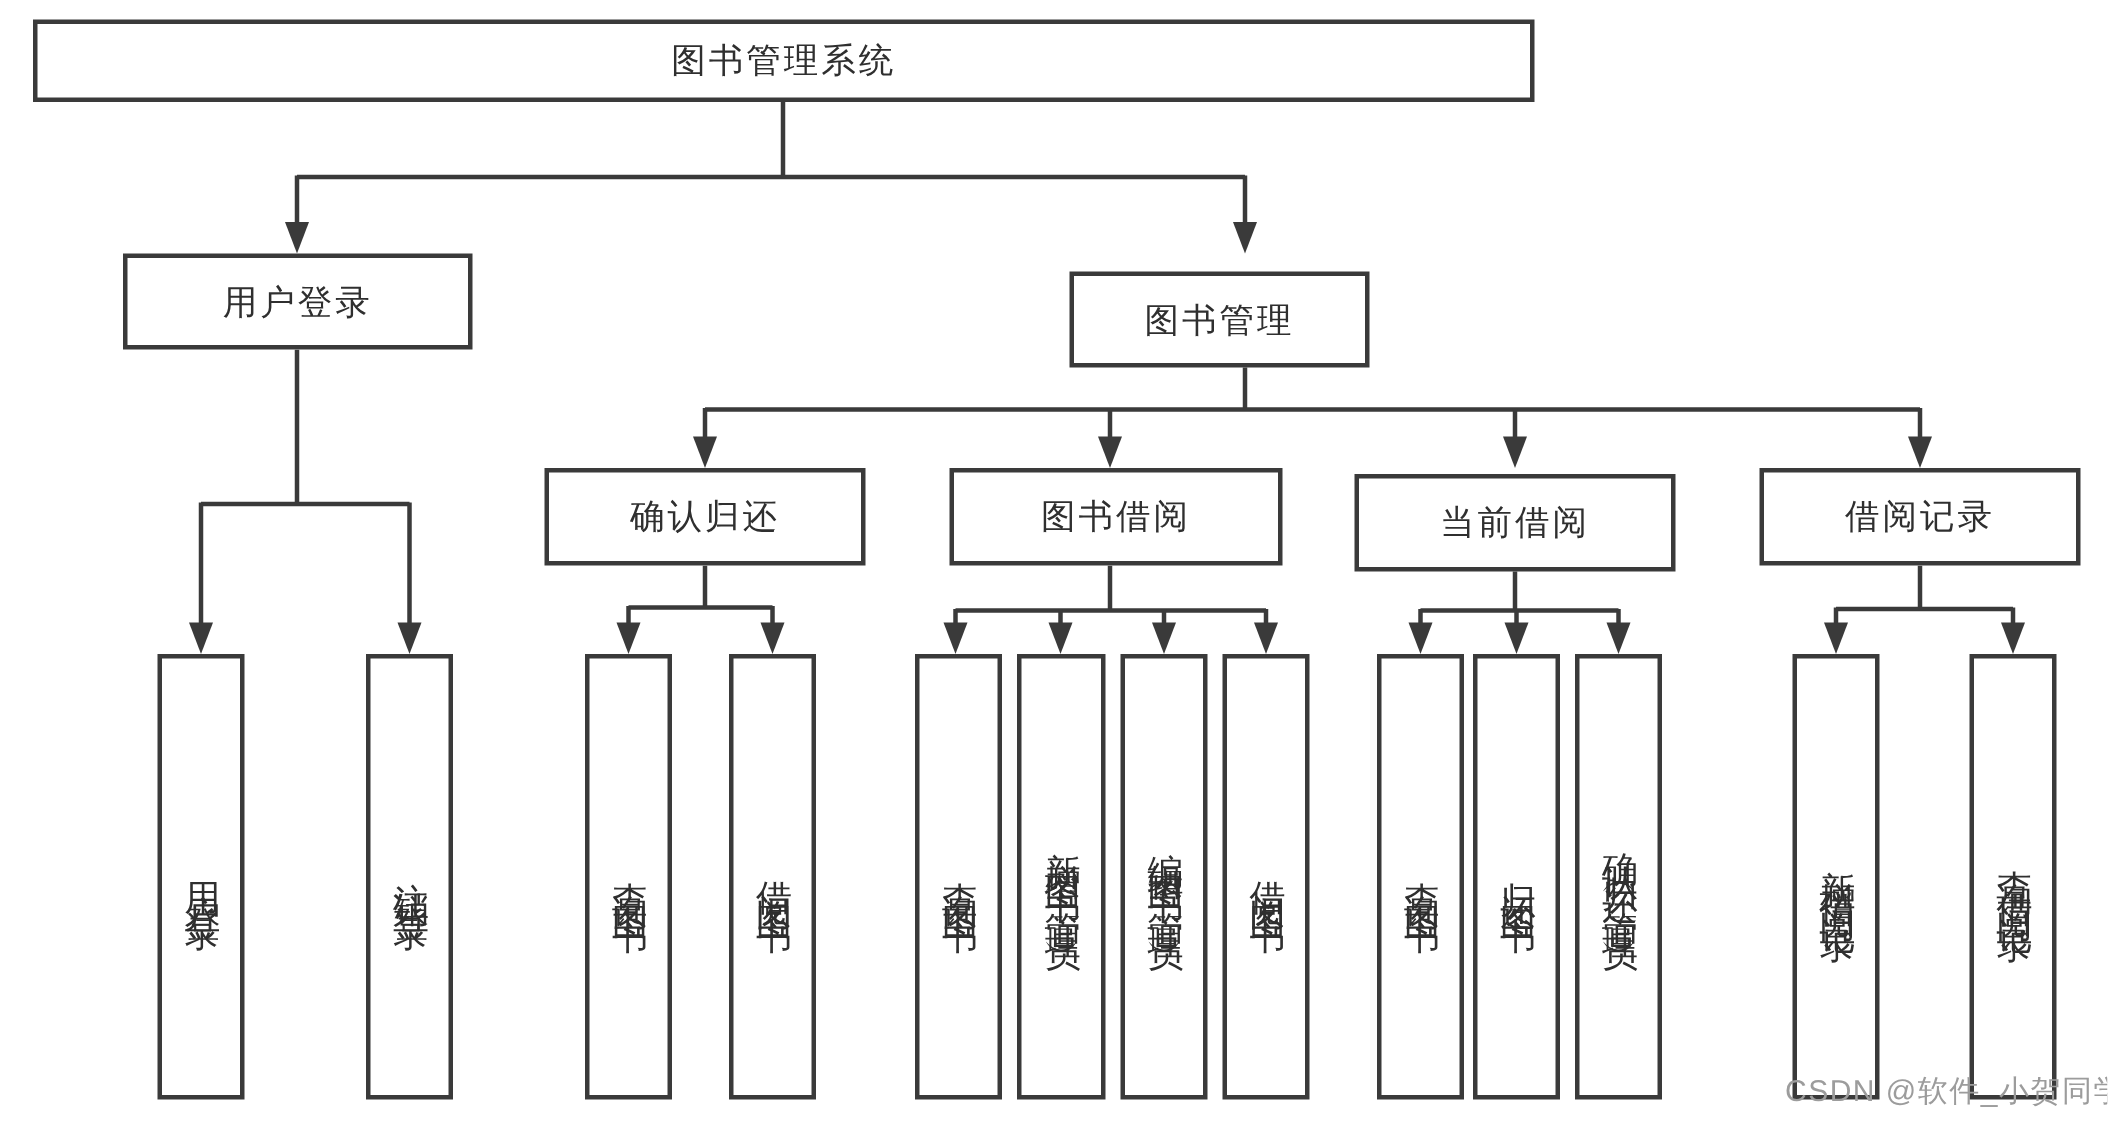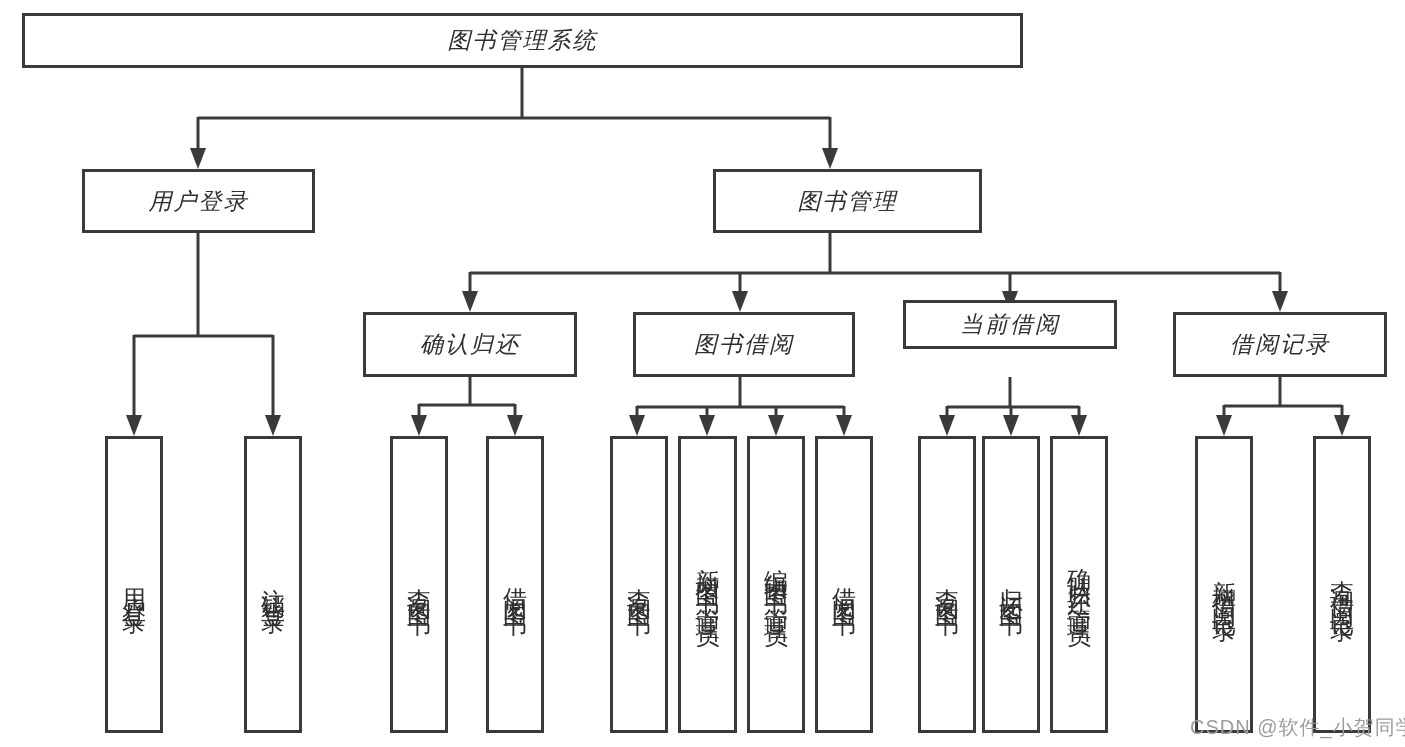--- a/index.html
+++ b/index.html
@@ -15,21 +15,21 @@
     position:absolute;
     box-sizing:border-box;
     background:#ffffff;
     border:3px solid #3a3a3a;
     display:flex;
     align-items:center;
     justify-content:center;
     color:#2f2f2f;
     z-index:2;
   }
-  .h{font-size:23px;letter-spacing:2px;font-style:italic;}
+  .h{font-size:23px;letter-spacing:2px;}
   .v{
     writing-mode:vertical-rl;
     text-orientation:mixed;
     font-size:24px;
     letter-spacing:8px;
     line-height:1;
     padding:3px 0;
   }
   .watermark{
     position:absolute;
@@ -108,25 +108,25 @@
       <polygon points="1011,436 1003,415 1019,415"></polygon>
       <polygon points="1079,436 1071,415 1087,415"></polygon>
       <polygon points="1224,436 1216,415 1232,415"></polygon>
       <polygon points="1342,436 1334,415 1350,415"></polygon>
     </g>
   </svg>
 
   <div class="box h" style="left:22px;top:13px;width:1001px;height:55px">图书管理系统</div>
 
   <div class="box h" style="left:82px;top:169px;width:233px;height:64px">用户登录</div>
-  <div class="box h" style="left:713px;top:169px;width:269px;height:64px">图书管理</div>
+  <div class="box h" style="left:713px;top:181px;width:200px;height:64px">图书管理</div>
 
   <div class="box h" style="left:363px;top:312px;width:214px;height:65px">确认归还</div>
   <div class="box h" style="left:633px;top:312px;width:222px;height:65px">图书借阅</div>
-  <div class="box h" style="left:903px;top:300px;width:214px;height:49px">当前借阅</div>
+  <div class="box h" style="left:903px;top:316px;width:214px;height:65px">当前借阅</div>
   <div class="box h" style="left:1173px;top:312px;width:214px;height:65px">借阅记录</div>
 
   <div class="box v" style="left:105px;top:436px;width:58px;height:297px">用户登录</div>
   <div class="box v" style="left:244px;top:436px;width:58px;height:297px">注销登录</div>
 
   <div class="box v" style="left:390px;top:436px;width:58px;height:297px">查询图书</div>
   <div class="box v" style="left:486px;top:436px;width:58px;height:297px">借阅图书</div>
 
   <div class="box v" style="left:610px;top:436px;width:58px;height:297px">查询图书</div>
   <div class="box v" style="left:678px;top:436px;width:59px;height:297px">新增图书（管理员）</div>

